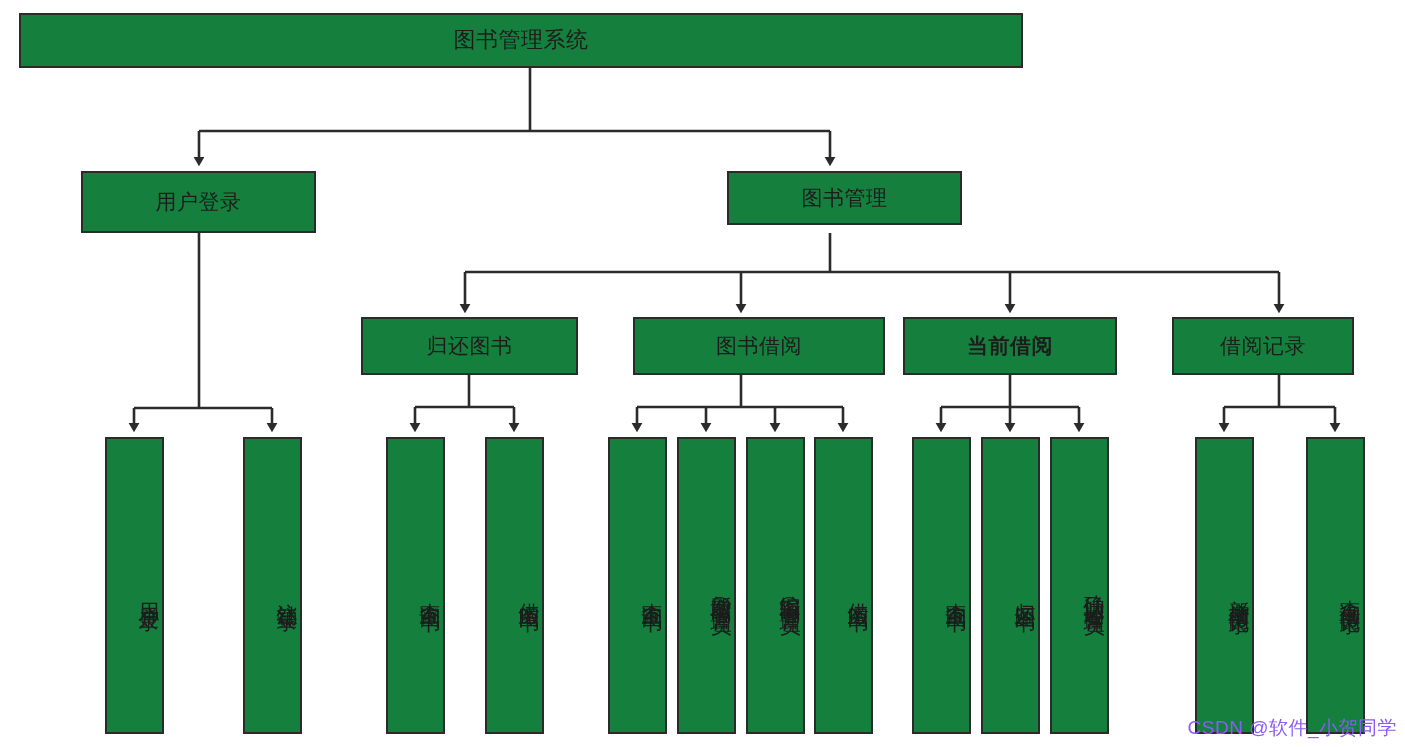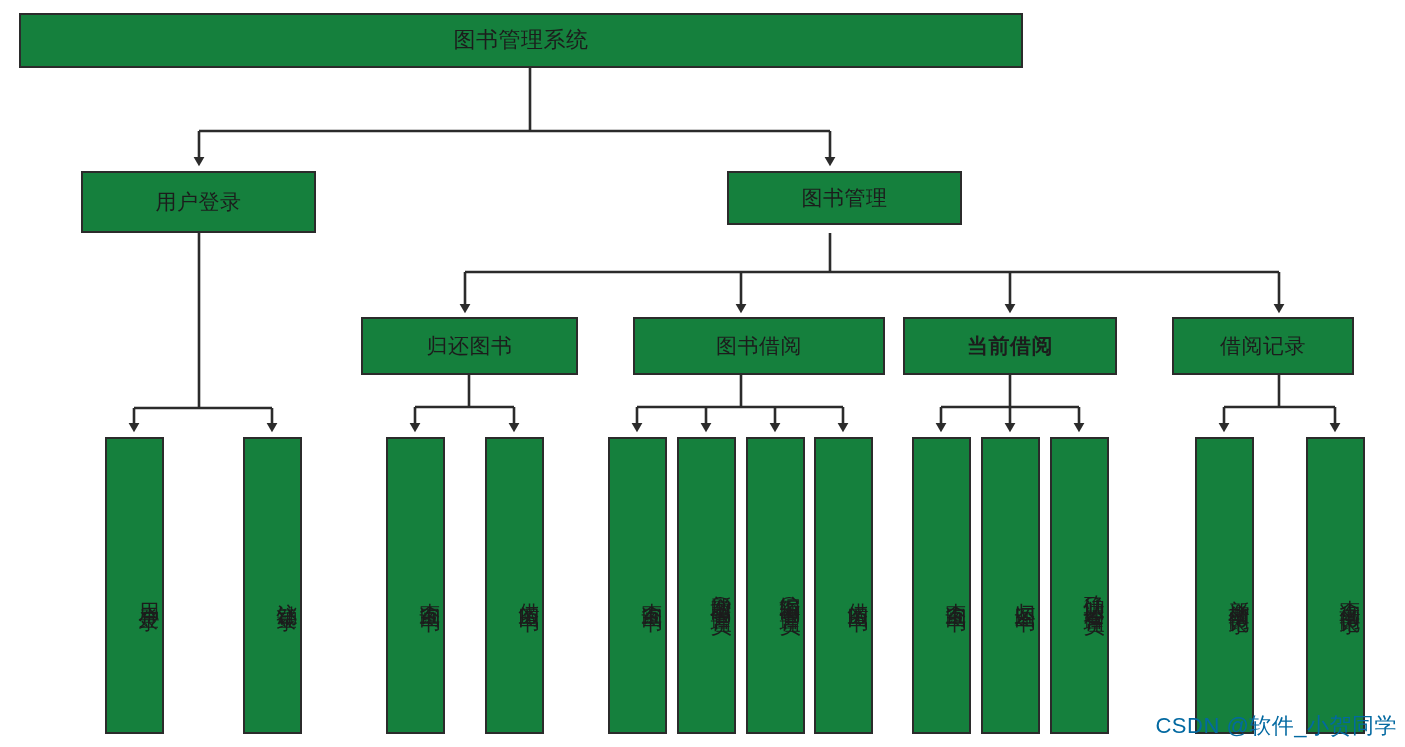--- a/index.html
+++ b/index.html
@@ -54,22 +54,22 @@
   }
   .node.v .vtxt {
     writing-mode: vertical-rl;
     text-orientation: upright;
     display: block;
   }
   .watermark {
     position: absolute;
     right: 8px;
     bottom: 6px;
-    font-size: 22px;
-    color: #0369a1;
+    font-size: 19px;
+    color: #8b5cf6;
     letter-spacing: 0.5px;
     z-index: 3;
     white-space: nowrap;
   }
 </style>
 </head>
 <body>
 
 <div id="stage">
 

